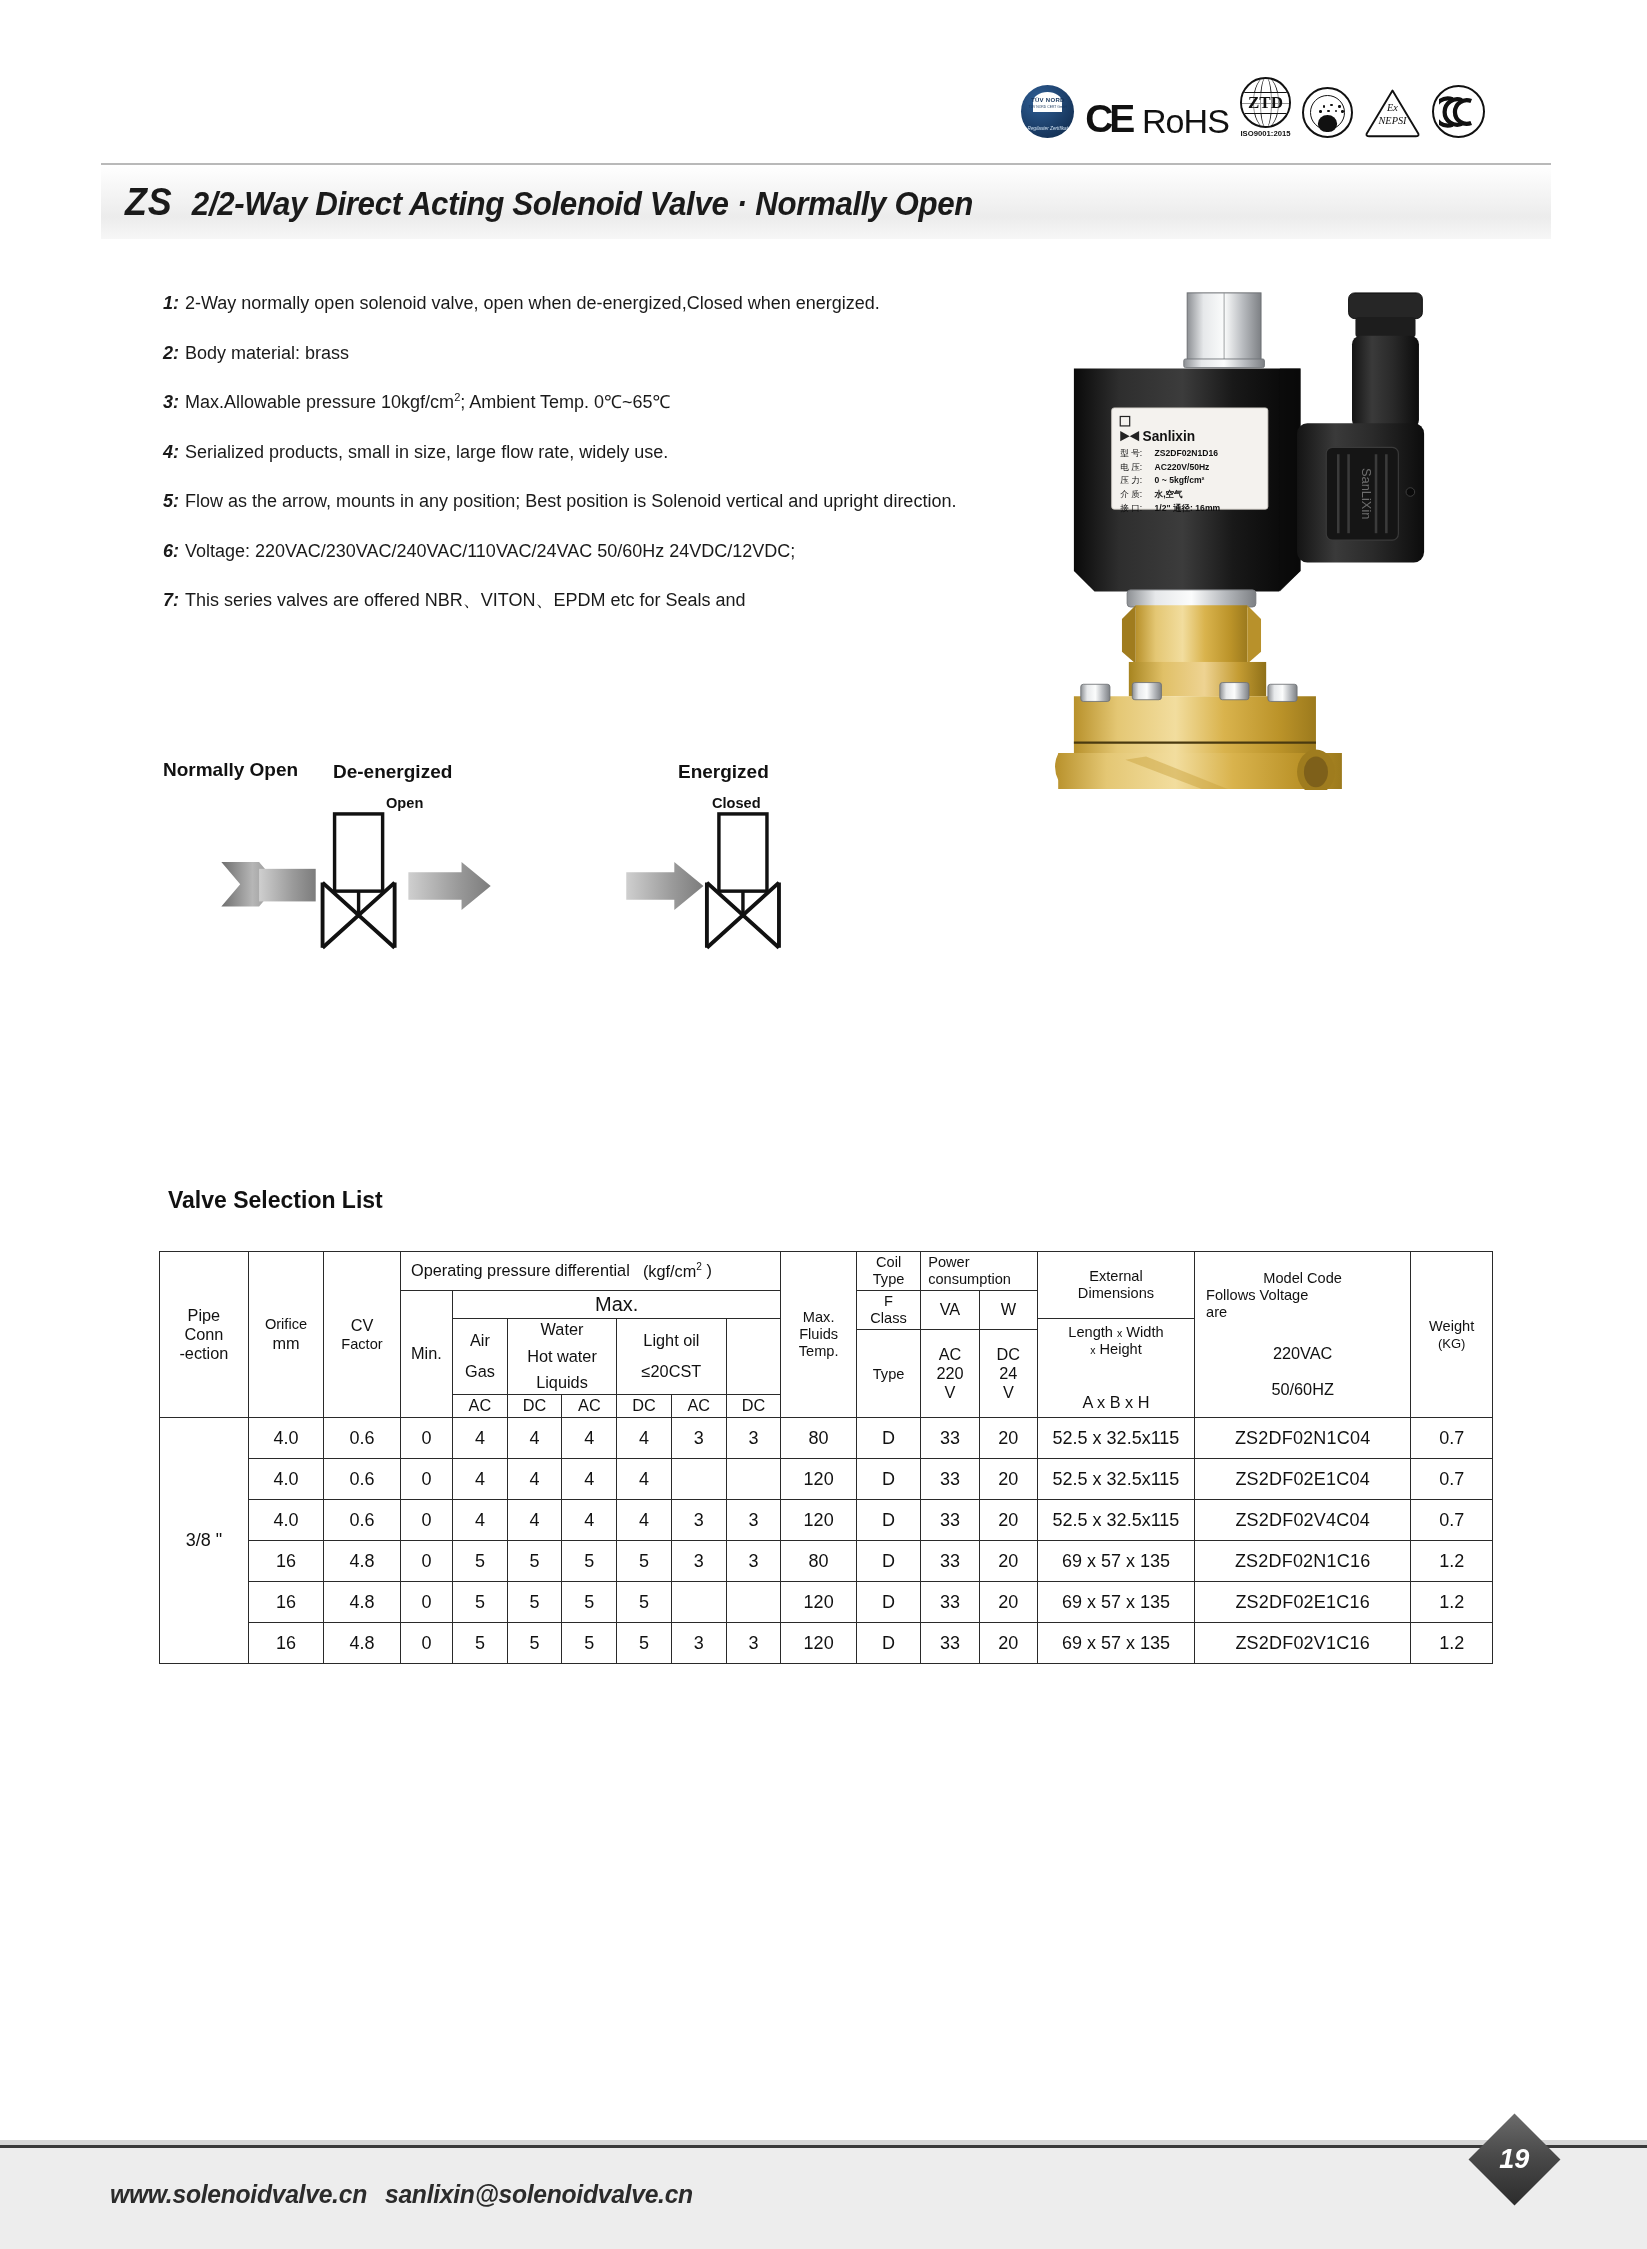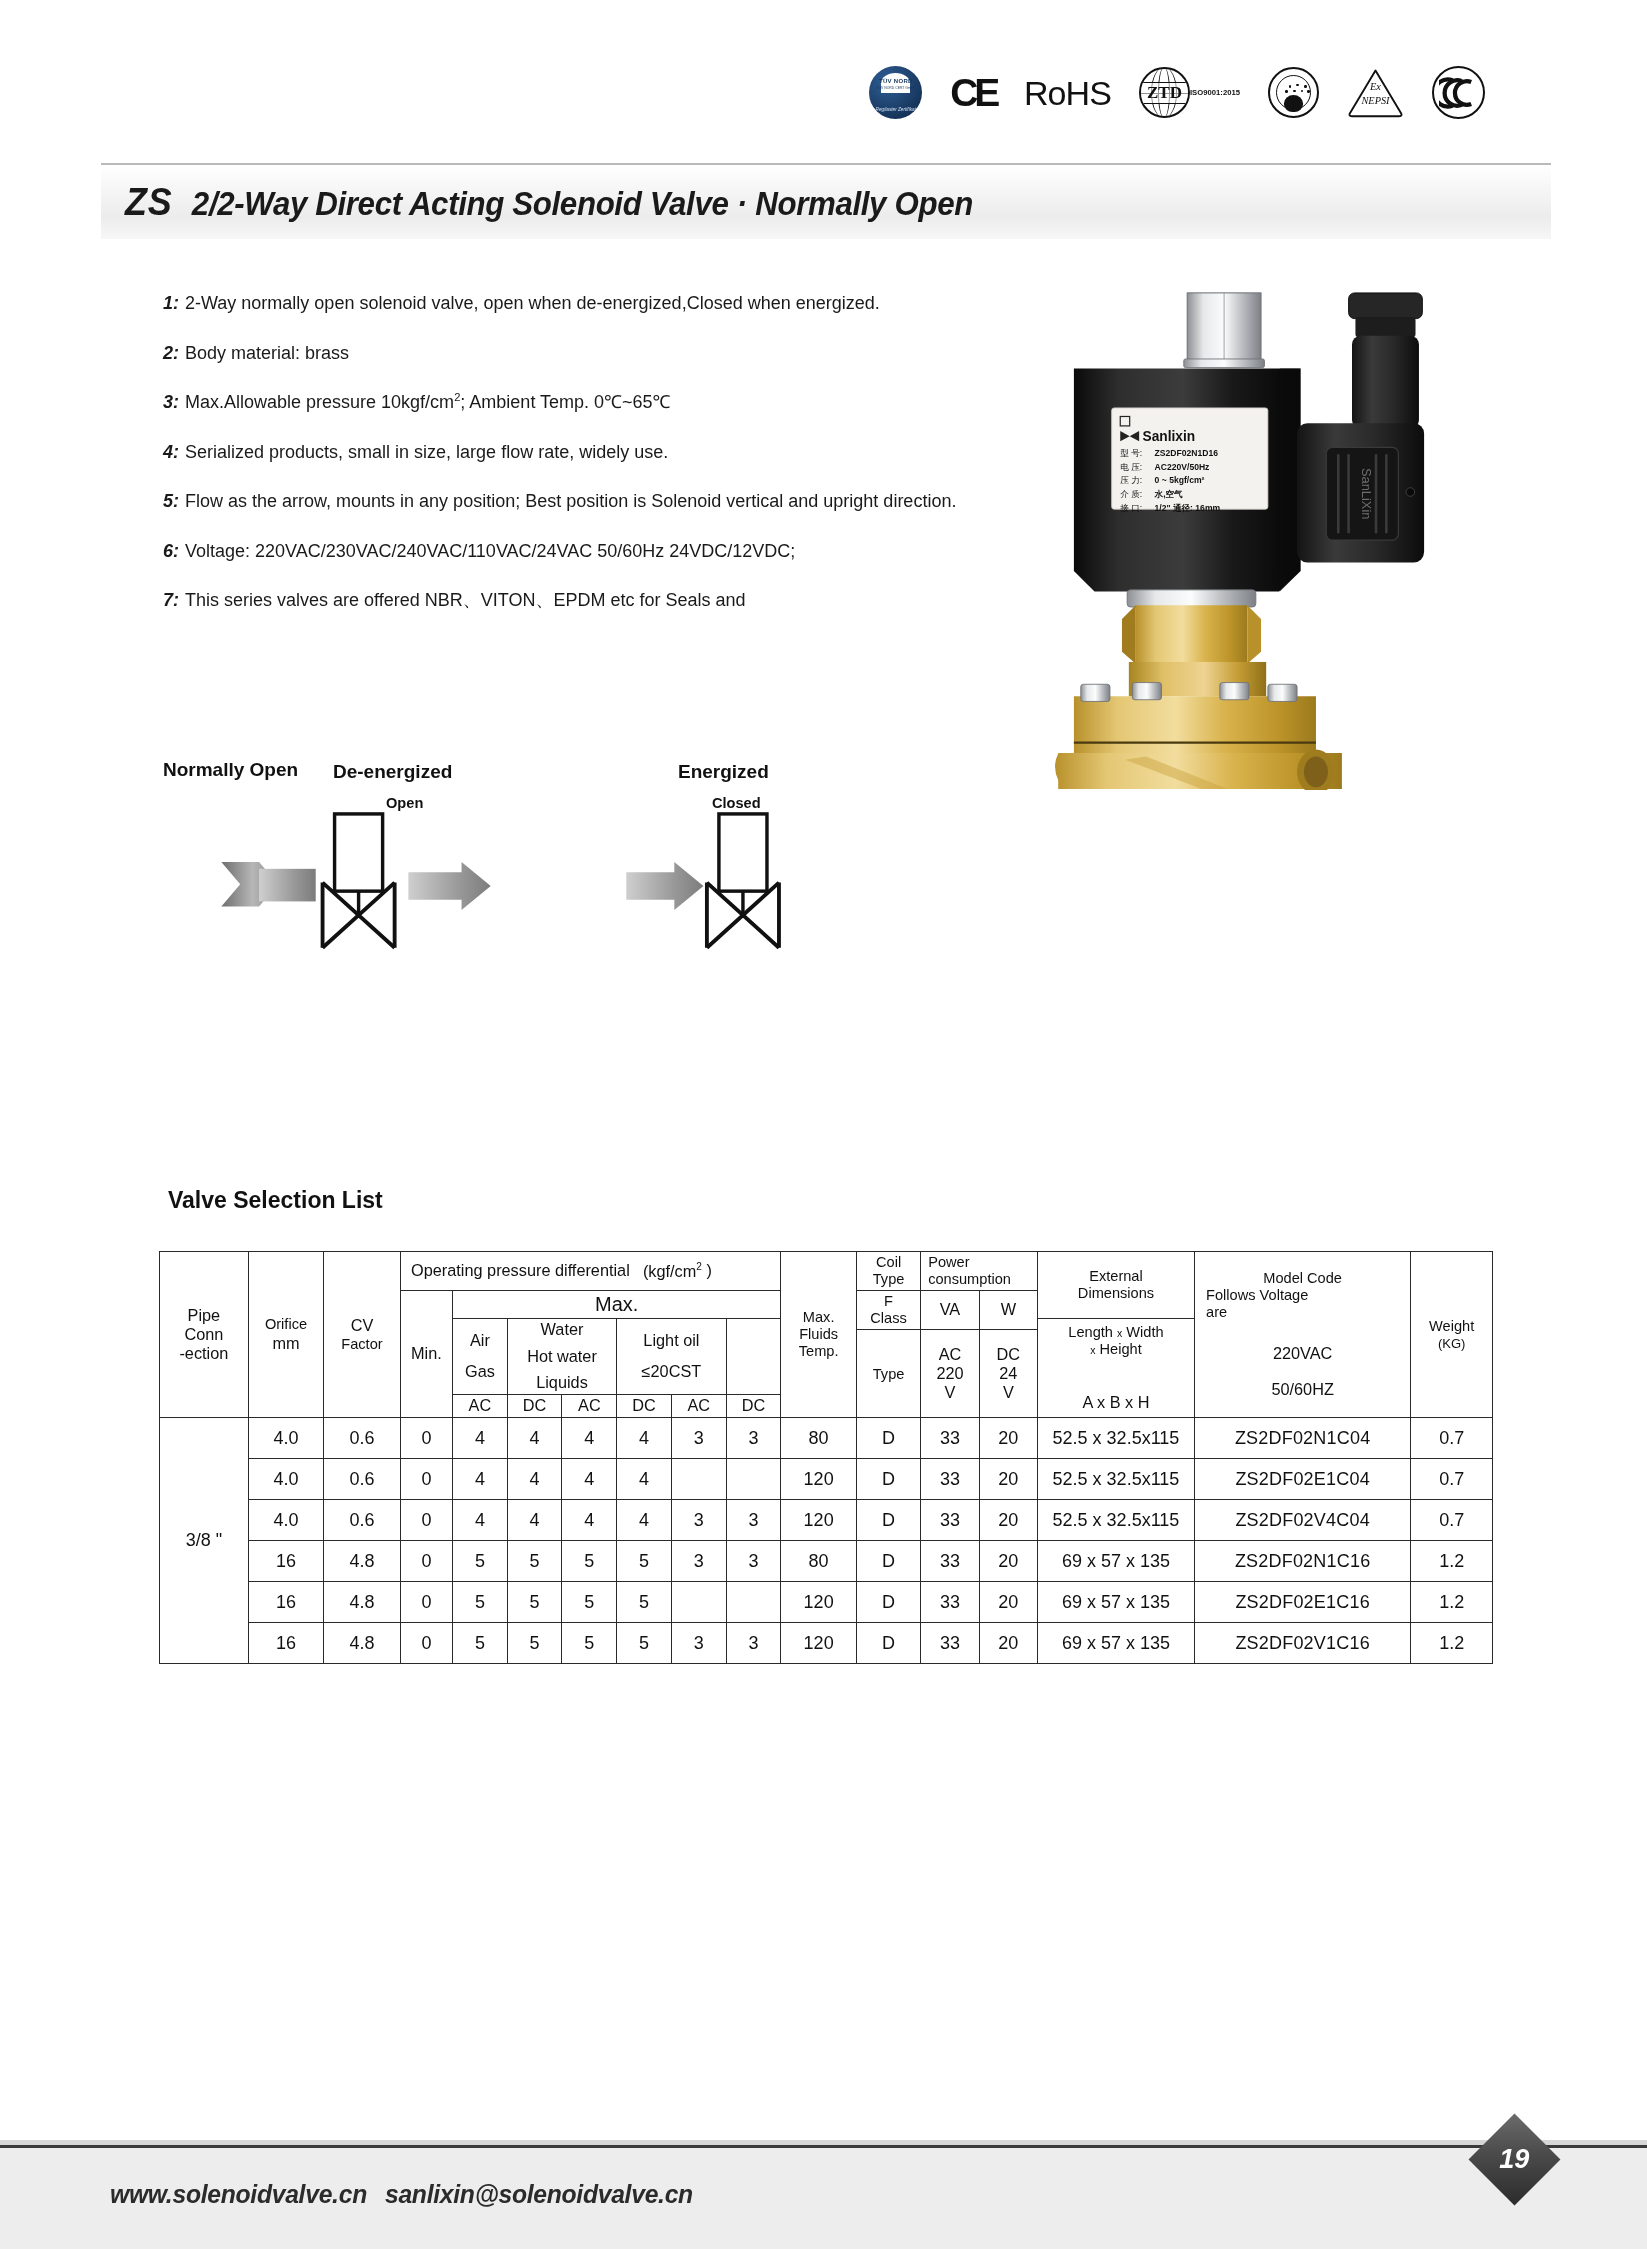--- a/index.html
+++ b/index.html
@@ -10,24 +10,24 @@
     background: #ffffff;
     font-family: "Liberation Sans", sans-serif;
     color: #1a1a1a;
     position: relative;
     overflow: hidden;
   }
 
   
   .cert-strip {
     position: absolute;
-    top: 58px; right: 163px;
+    top: 69px; right: 163px;
     display: flex;
-    align-items: center;
-    gap: 28px;
+    align-items: flex-end;
+    gap: 11px;
     height: 69px;
   }
   .cert { display: flex; align-items: center; justify-content: center; }
 
   .tuv-badge {
     width: 53px; height: 53px; border-radius: 50%;
     background: radial-gradient(circle at 35% 30%, #2f5f96 0%, #17365d 70%, #0d2744 100%);
     position: relative; overflow: hidden;
   }
   .tuv-badge::before {
@@ -45,21 +45,21 @@
     text-align: center; font-size: 3.4px; color: #17365d;
   }
   .tuv-badge .tuv-arc {
     position: absolute; left: 0; right: 0; bottom: 6.9px;
     text-align: center; font-size: 4.7px; color: #cfe0f0; font-style: italic;
   }
 
   .ce-mark { font-size: 39px; font-weight: bold; letter-spacing: -4.3px; color: #111; line-height: 1; }
   .rohs-mark { font-size: 34px; font-weight: normal; color: #111; line-height: 1; letter-spacing: -0.9px; }
 
-  .ztd-wrap { display: flex; flex-direction: row; align-items: center; }
+  .ztd-wrap { display: flex; flex-direction: column; align-items: center; }
   .ztd-globe {
     width: 51px; height: 51px; border-radius: 50%;
     border: 2.1px solid #111; position: relative; overflow: hidden;
   }
   .ztd-globe .mer { position: absolute; top: -1.7px; bottom: -1.7px; left: 50%; width: 26px;
     margin-left: -13px; border-left: 1.3px solid #111; border-right: 1.3px solid #111;
     border-radius: 50%; }
   .ztd-globe .mer2 { position: absolute; top: -1.7px; bottom: -1.7px; left: 50%; width: 12px;
     margin-left: -6px; border-left: 1.3px solid #111; border-right: 1.3px solid #111;
     border-radius: 50%; }

